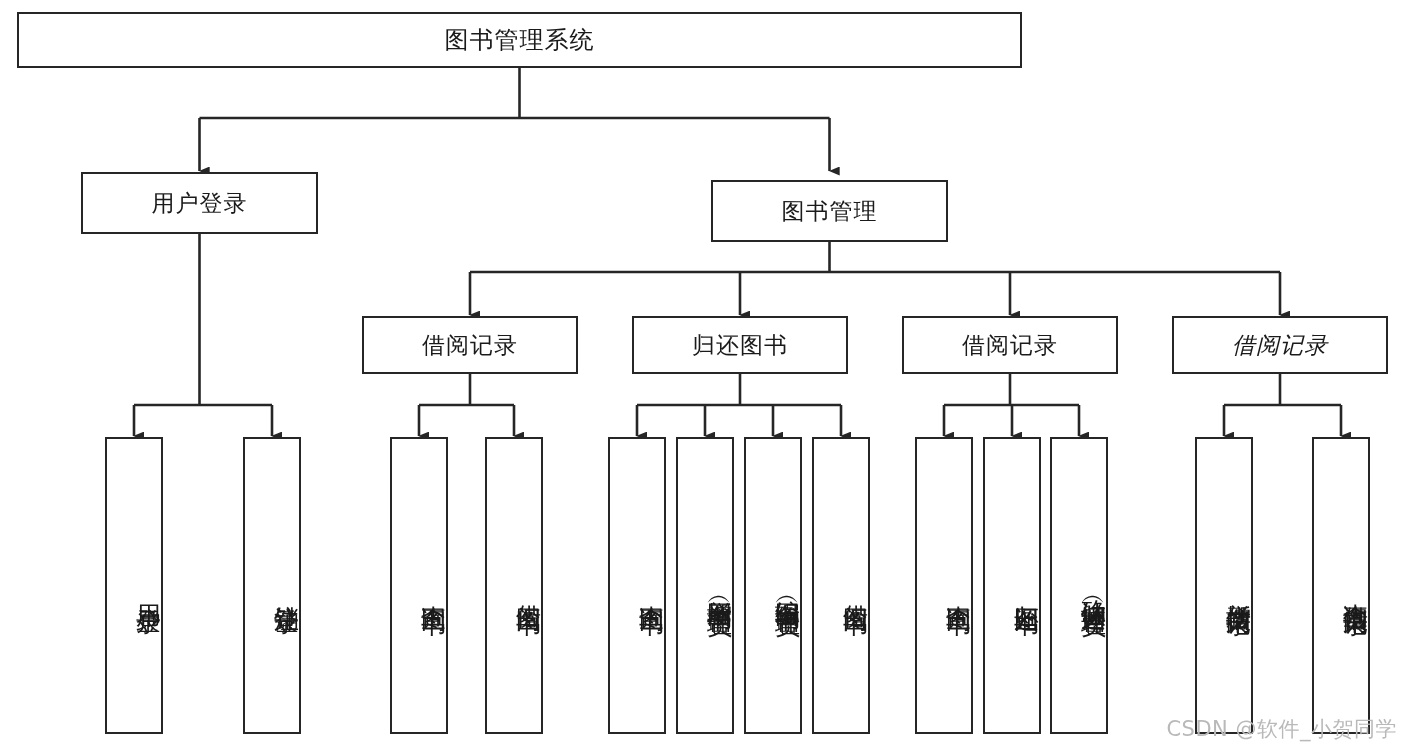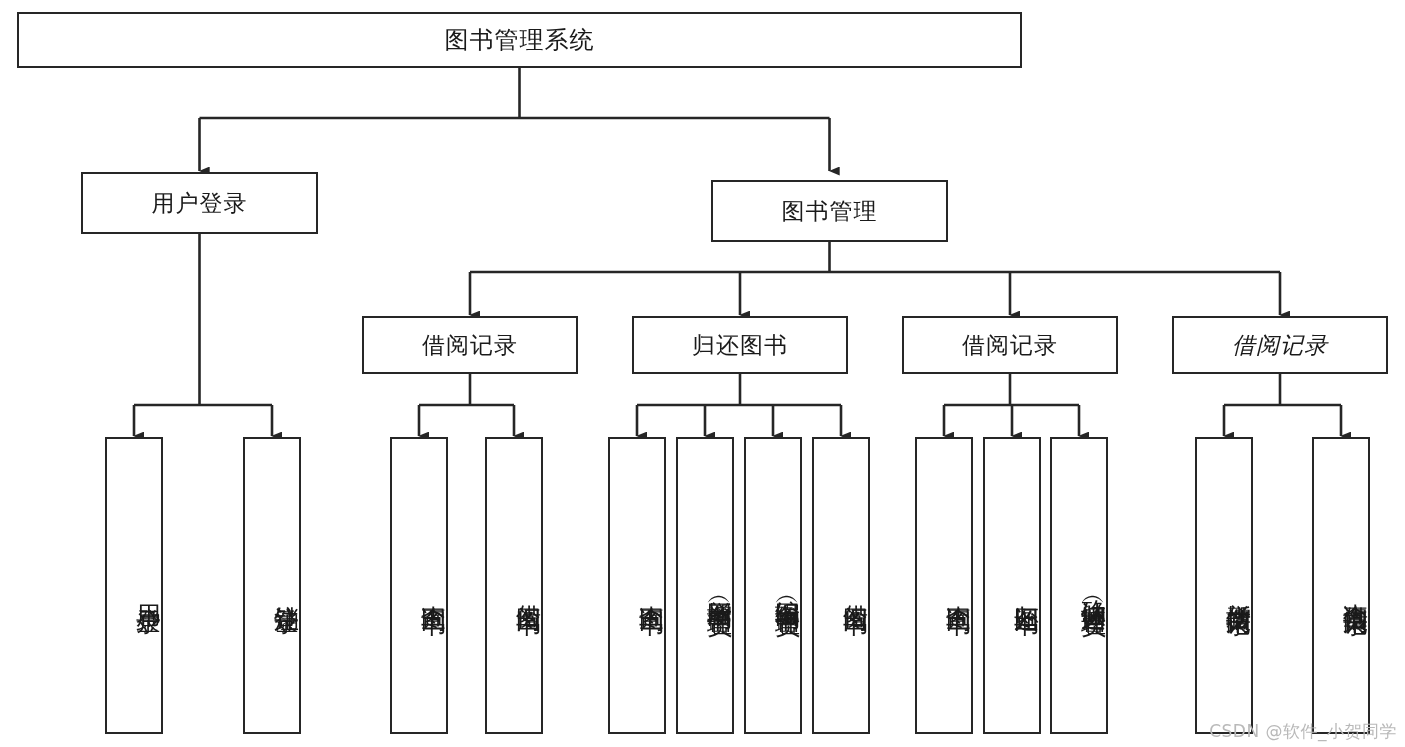--- a/index.html
+++ b/index.html
@@ -57,21 +57,21 @@
     white-space: nowrap;
   }
   .node.root {
     font-size: 24px;
     align-items: center;
   }
   #watermark {
     position: absolute;
     right: 8px;
     bottom: 4px;
-    font-size: 17px;
+    font-size: 21px;
     color: #b9b9b9;
     white-space: nowrap;
     letter-spacing: 0.5px;
   }
 </style>
 </head>
 <body>
 
 <div id="canvas">
   <svg id="edges" viewBox="0 0 1405 747">

